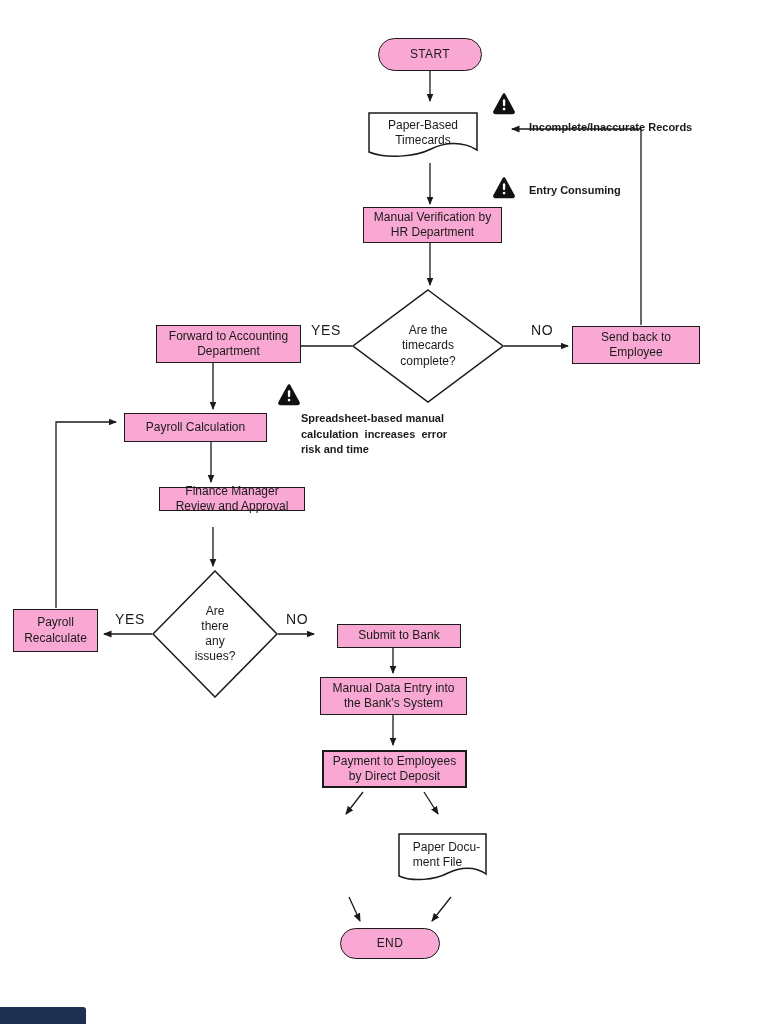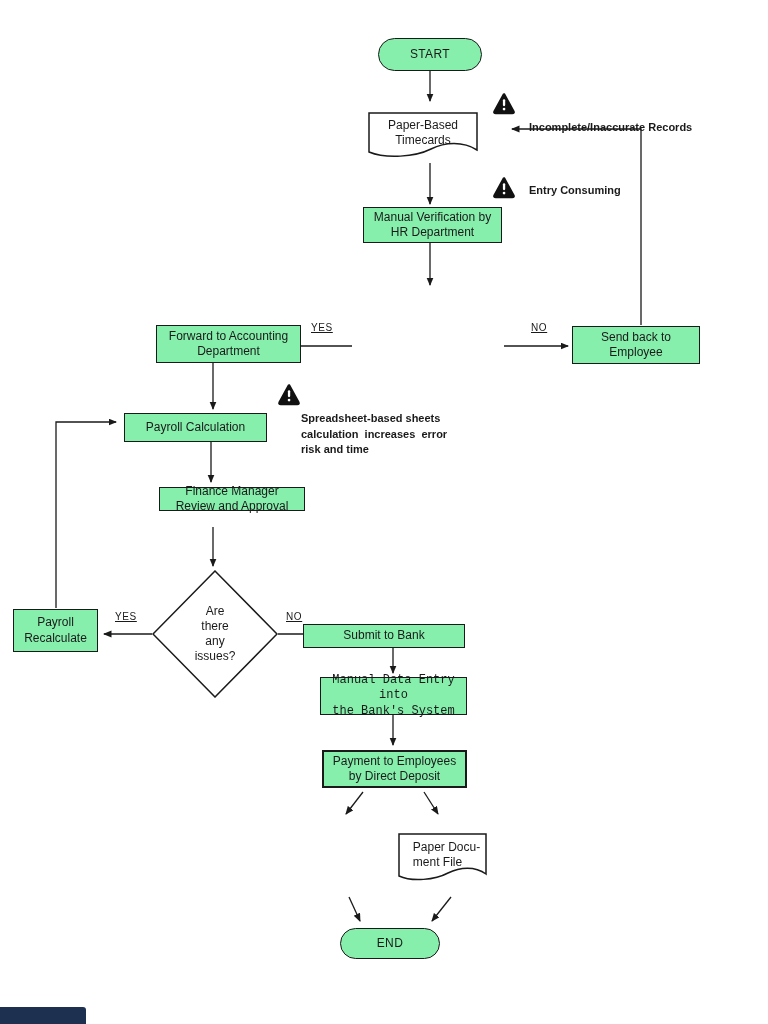--- a/index.html
+++ b/index.html
@@ -9,33 +9,33 @@
   }
   html,body{margin:0;padding:0;background:#fff;}
   #page{
     position:relative;width:768px;height:1024px;background:#fff;overflow:hidden;
     font-family:"Liberation Sans","DejaVu Sans",sans-serif;color:var(--text);
   }
   #edges{position:absolute;left:0;top:0;width:768px;height:1024px;}
   .edge{stroke:var(--line);stroke-width:1.3;fill:none;}
   .shape-stroke{stroke:var(--line);stroke-width:1.5;fill:#ffffff;}
   .node{
-    position:absolute;box-sizing:border-box;background:#86efac;
+    position:absolute;box-sizing:border-box;background:#f9a8d4;
     border:1.5px solid var(--line);
     display:flex;align-items:center;justify-content:center;
     text-align:center;font-size:12px;line-height:1.26;color:var(--text);
   }
   .node .lbl{white-space:pre-line;}
   .stadium{border-radius:17px;letter-spacing:.4px;font-size:12px;}
   .thick{border-width:2px;}
   .svg-node{border:none;background:transparent;}
   .svg-node svg{position:absolute;left:0;top:0;}
   .svg-node .lbl{position:relative;z-index:1;}
   .edge-label{
-    position:absolute;font-size:10px;letter-spacing:.6px;color:var(--text);text-decoration:underline;
+    position:absolute;font-size:14px;letter-spacing:.6px;color:var(--text);
   }
   .annotation{
     position:absolute;font-size:11px;font-weight:600;color:var(--text);
     white-space:pre;line-height:1.42;
   }
   #footer-bar{
     position:absolute;left:0;top:1007px;width:86px;height:17px;
     background:var(--footer-bar);border-top-right-radius:3px;
   }
 </style>
@@ -97,20 +97,28 @@
     </svg>
     <span class="lbl" style="margin-bottom:8px;">Paper-Based
 Timecards</span>
   </div>
 
   <div class="node" style="left:363px;top:207px;width:139px;height:36px;">
     <span class="lbl">Manual Verification by
 HR Department</span>
   </div>
 
+  <div class="node svg-node" style="left:352px;top:289px;width:152px;height:114px;">
+    <svg width="152" height="114" viewBox="0 0 152 114">
+      <polygon class="shape-stroke" points="76,1 151,57 76,113 1,57"></polygon>
+    </svg>
+    <span class="lbl">Are the
+timecards
+complete?</span>
+  </div>
 
   <div class="edge-label" style="left:311px;top:322px;">YES</div>
   <div class="edge-label" style="left:531px;top:322px;">NO</div>
 
   <div class="node" style="left:156px;top:325px;width:145px;height:38px;">
     <span class="lbl">Forward to Accounting
 Department</span>
   </div>
 
   <div class="node" style="left:572px;top:326px;width:128px;height:38px;">
@@ -138,25 +146,25 @@
   </div>
 
   <div class="edge-label" style="left:115px;top:611px;">YES</div>
   <div class="edge-label" style="left:286px;top:611px;">NO</div>
 
   <div class="node" style="left:13px;top:609px;width:85px;height:43px;">
     <span class="lbl">Payroll
 Recalculate</span>
   </div>
 
-  <div class="node" style="left:303px;top:624px;width:162px;height:24px;">
+  <div class="node" style="left:337px;top:624px;width:124px;height:24px;">
     <span class="lbl">Submit to Bank</span>
   </div>
 
-  <div class="node" style="left:320px;top:677px;width:147px;height:38px;font-family:Liberation Mono, monospace;">
+  <div class="node" style="left:320px;top:677px;width:147px;height:38px;">
     <span class="lbl">Manual Data Entry into
 the Bank's System</span>
   </div>
 
   <div class="node thick" style="left:322px;top:750px;width:145px;height:38px;">
     <span class="lbl">Payment to Employees
 by Direct Deposit</span>
   </div>
 
 
@@ -167,19 +175,19 @@
     <span class="lbl" style="margin:7px 0 0 8px;text-align:left;">Paper Docu-
 ment File</span>
   </div>
 
   <div class="node stadium" style="left:340px;top:928px;width:100px;height:31px;">
     <span class="lbl">END</span>
   </div>
 
   <div class="annotation" style="left:529px;top:99px;margin-top:21px;">Incomplete/Inaccurate Records</div>
   <div class="annotation" style="left:529px;top:183px;">Entry Consuming</div>
-  <div class="annotation" style="left:301px;top:411px;">Spreadsheet-based sheets
+  <div class="annotation" style="left:301px;top:411px;">Spreadsheet-based manual
 calculation  increases  error
 risk and time</div>
 
   <div id="footer-bar"></div>
 
 </div>
 
 </body></html>

